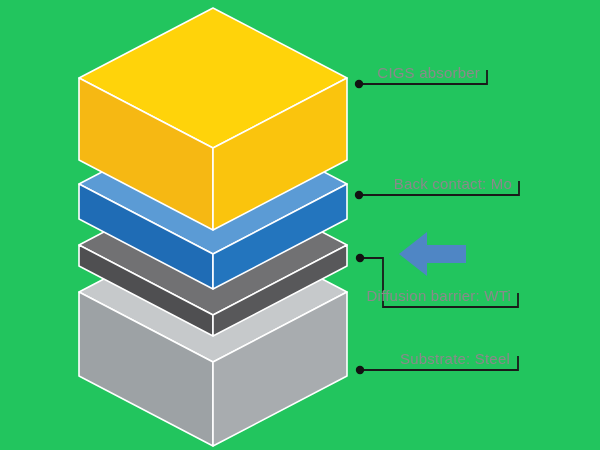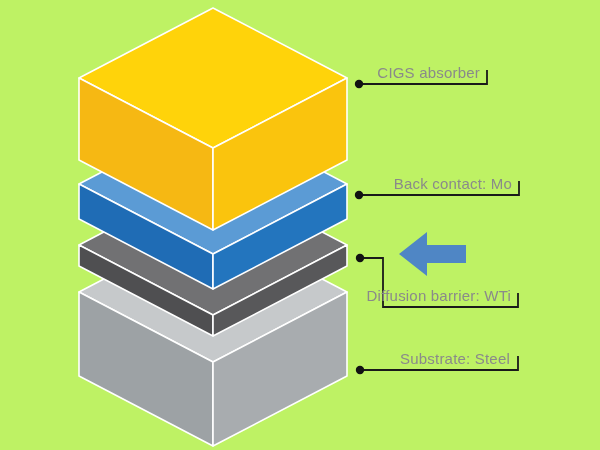--- a/index.html
+++ b/index.html
@@ -1,20 +1,20 @@
 <!DOCTYPE html>
 <html><head>
 <meta charset="utf-8">
 <style>
   html, body { margin: 0; padding: 0; background: #ffffff; }
   .stage {
     position: relative;
     width: 600px;
     height: 450px;
-    background: #bef264;
+    background: #22c55e;
     overflow: hidden;
     font-family: "Liberation Sans", sans-serif;
   }
   svg { display: block; }
   .face { stroke: #ffffff; stroke-width: 1.6; stroke-linejoin: round; }
   .connector-path { fill: none; stroke-width: 1.8; stroke-linecap: square; }
   .layer-label {
     font-family: "Liberation Sans", sans-serif;
     font-size: 15px;
     letter-spacing: 0.2px;

